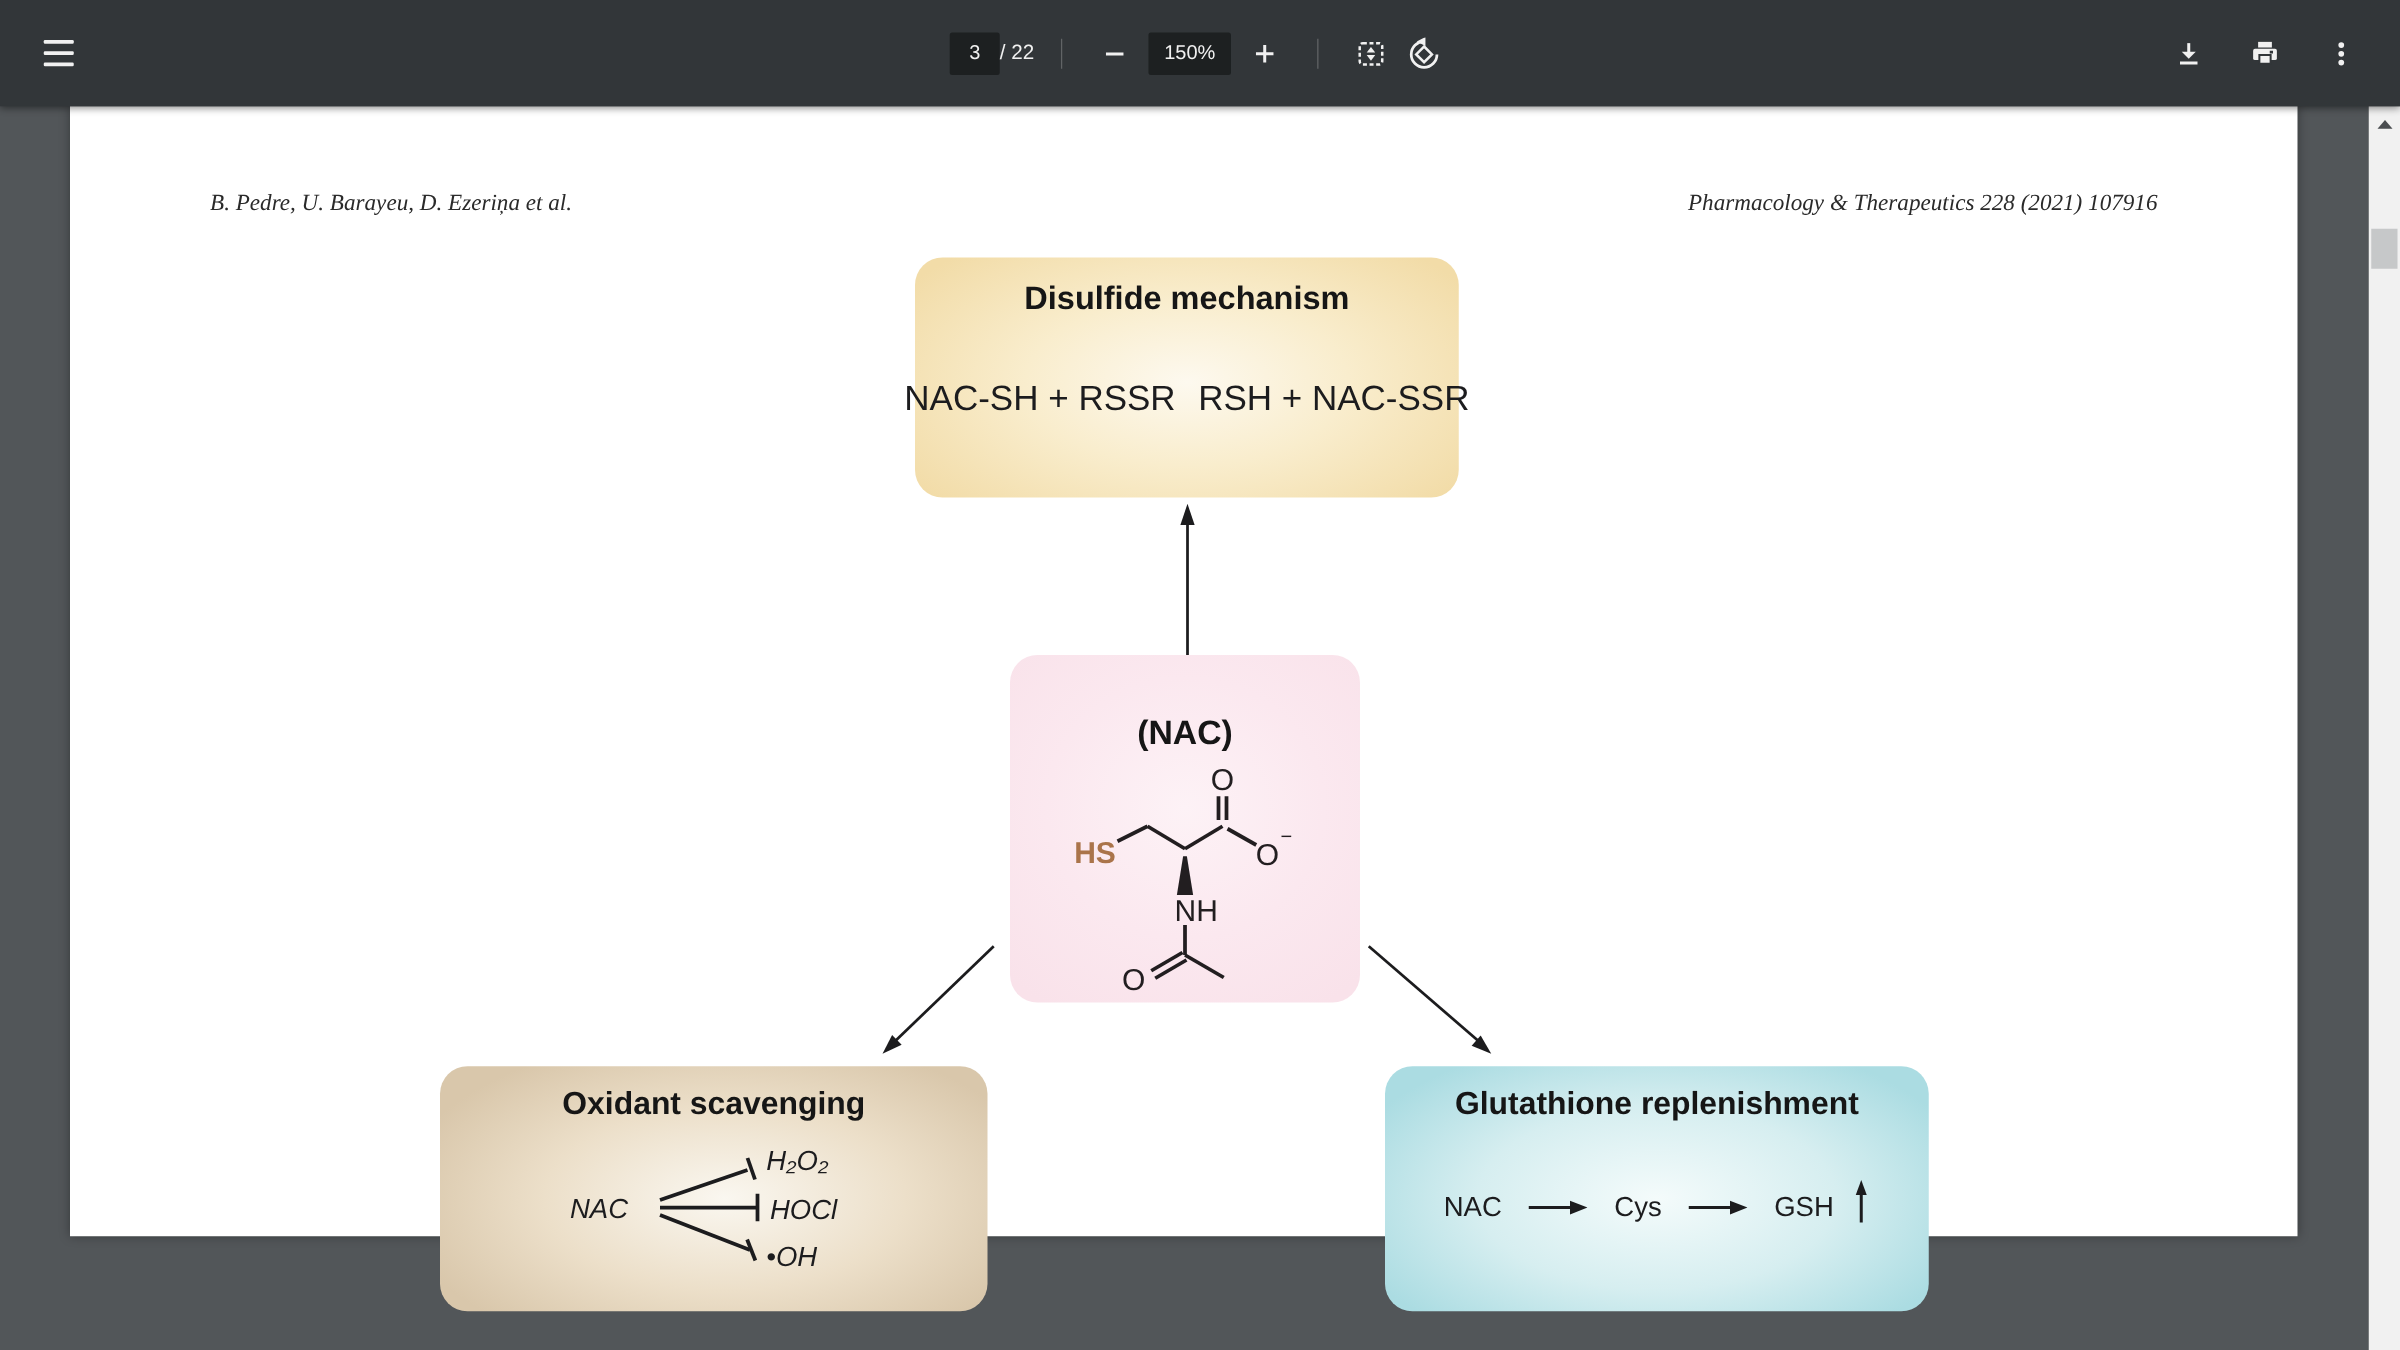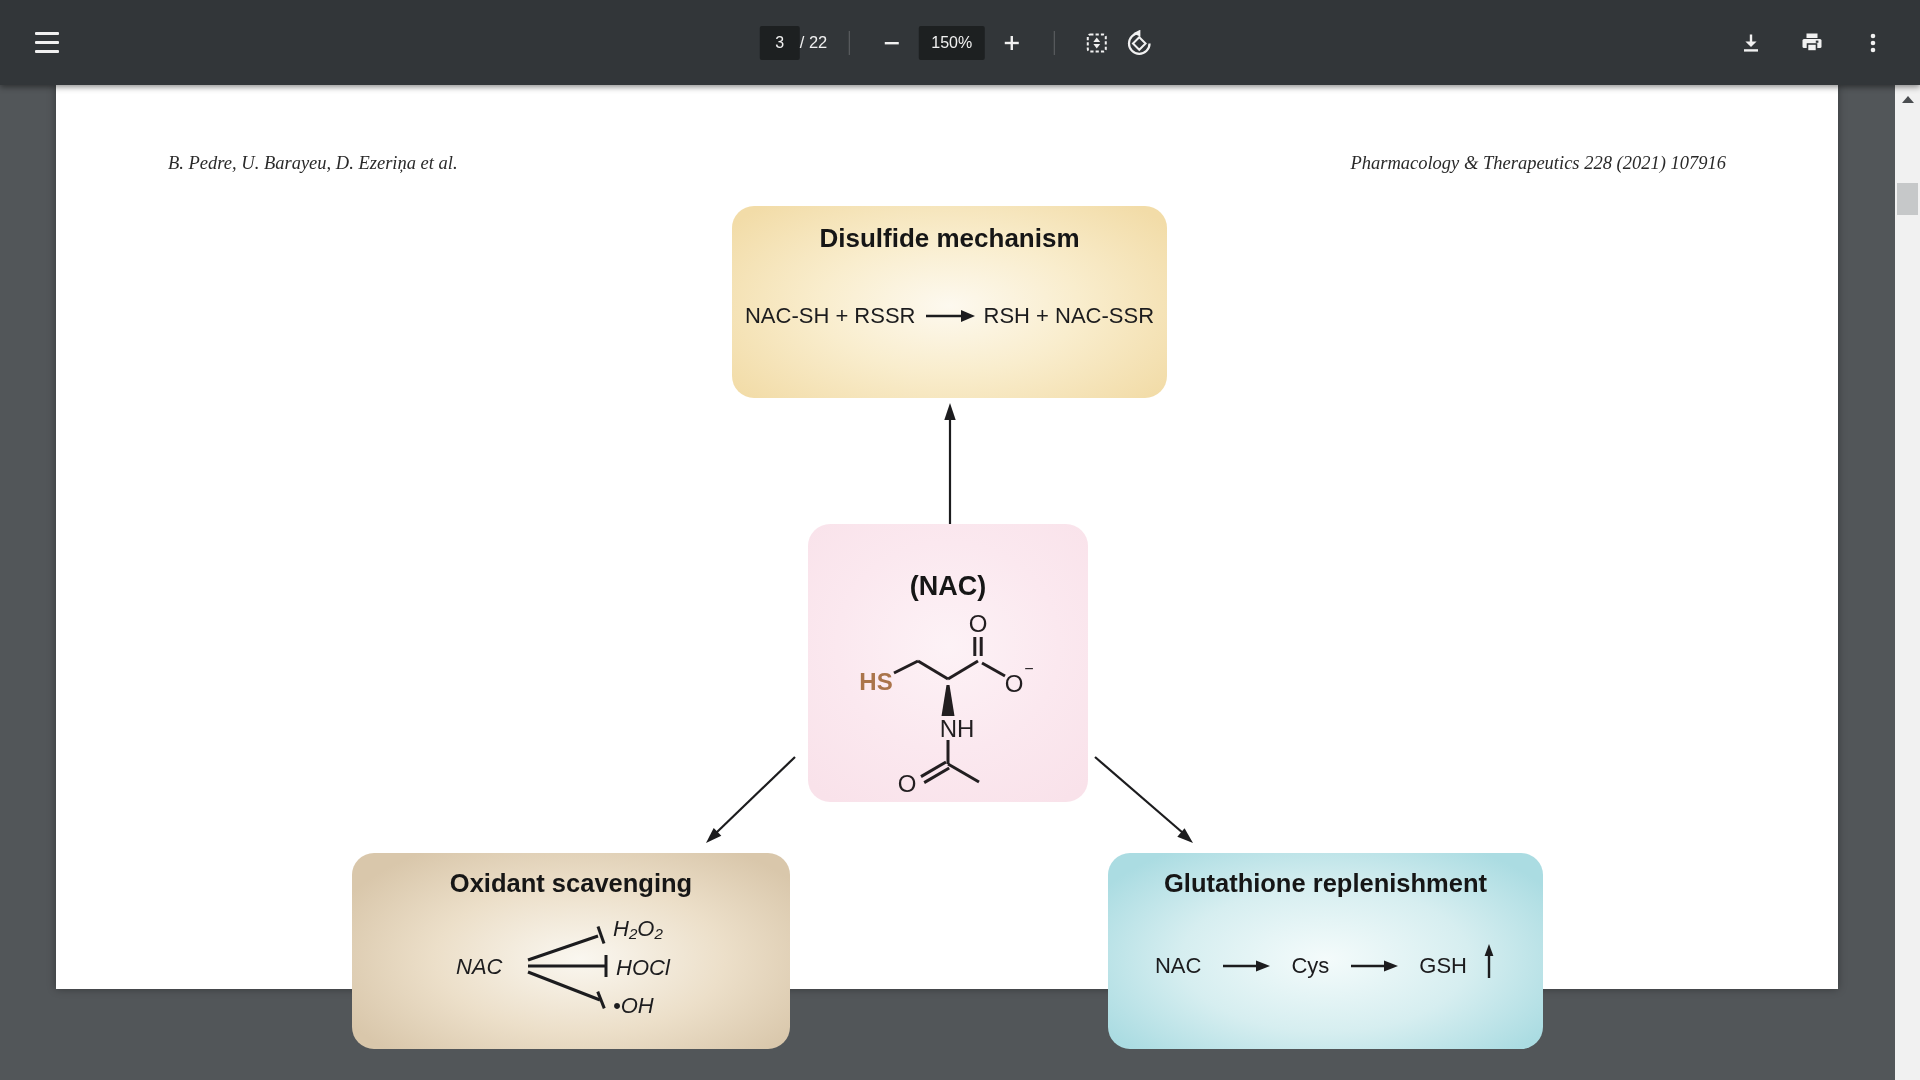--- a/index.html
+++ b/index.html
@@ -70,21 +70,21 @@
     font-weight:bold; color:#161616; white-space:nowrap;
   }
   .disulfide {
     left:676px; top:121px; width:435px; height:192px;
     background:radial-gradient(ellipse 62% 72% at 50% 52%, #fdf9ef 0%, #f9edcd 48%, #f2dca8 100%);
   }
   .disulfide .box-title { top:17px; font-size:26px; }
   .eq-row {
     position:absolute; left:0; right:0; top:97px;
     display:flex; align-items:center; justify-content:center; gap:9px;
-    font-size:22px; color:#1c1c1e; white-space:nowrap;
+    font-size:28px; color:#1c1c1e; white-space:nowrap;
   }
   .nacbox {
     left:752px; top:439px; width:280px; height:278px;
     background:radial-gradient(ellipse 72% 68% at 50% 44%, #fdf2f6 0%, #fbe8ef 55%, #f9e2ea 100%);
   }
   .nacbox .t1 { top:11px; font-size:27px; }
   .nacbox .t2 { top:47px; font-size:27px; }
   .structure { position:absolute; left:0; top:82px; }
   .oxidant {
     left:296px; top:768px; width:438px; height:196px;

